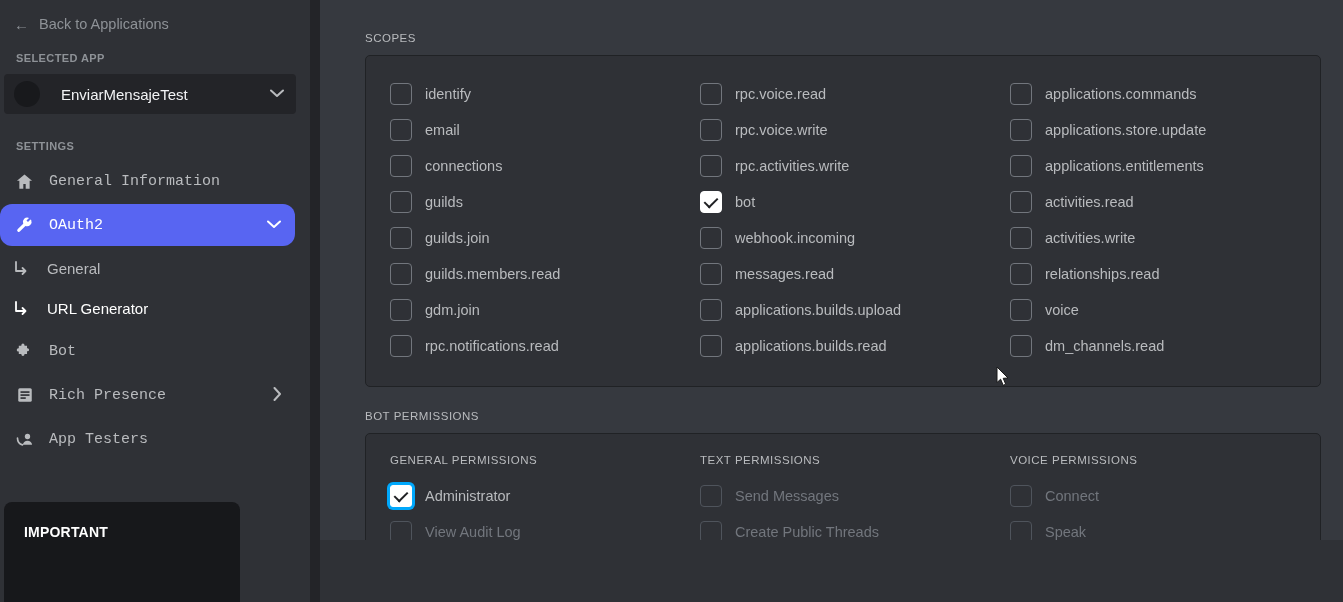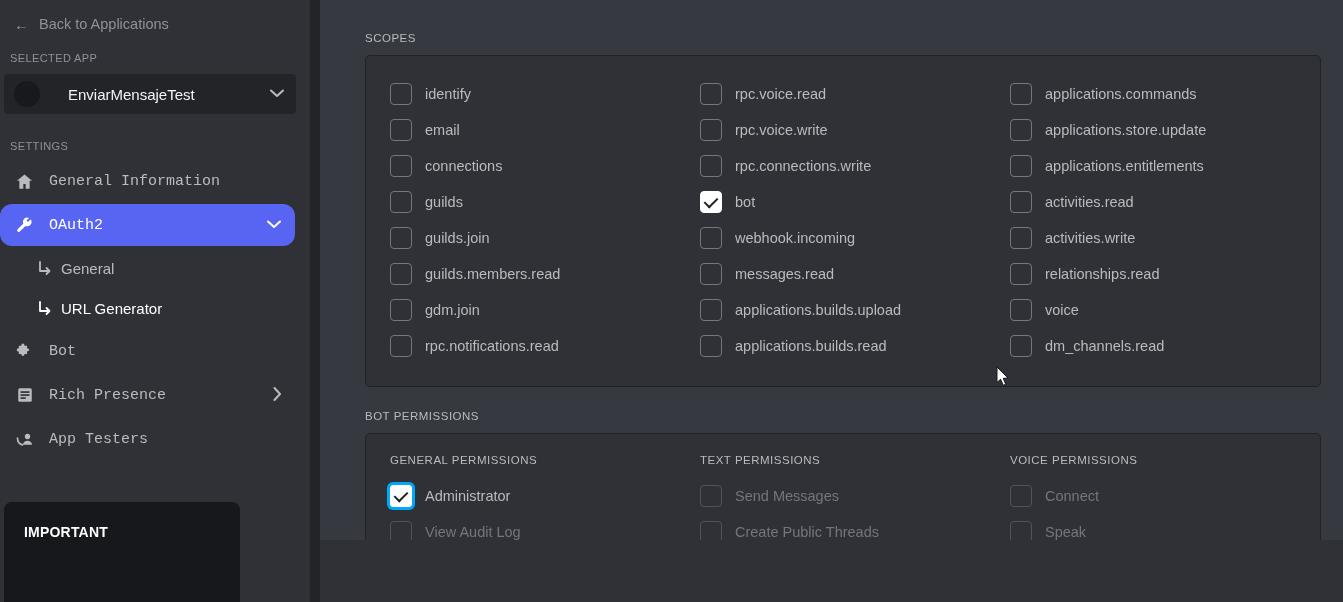--- a/index.html
+++ b/index.html
@@ -45,35 +45,36 @@
     line-height: 1;
     color: #8e9297;
   }
 
   .section-label {
     font-size: 11px;
     letter-spacing: 0.4px;
     color: #8e9297;
     text-transform: uppercase;
     padding: 0 0 0 10px;
-    font-weight: 400;
+    font-weight: 700;
+    margin-left: 6px;
   }
   .label-selected-app { margin-top: 22px; }
   .label-settings { margin-top: 26px; }
 
   .app-select {
     margin: 10px 14px 0 4px;
     height: 40px;
     background: #232428;
     border-radius: 4px;
     display: flex;
     align-items: center;
     padding: 0 12px 0 10px;
     cursor: pointer;
-    gap: 28px;
+    gap: 21px;
   }
   .app-avatar {
     width: 26px;
     height: 26px;
     border-radius: 50%;
     background: #18191c;
     flex: 0 0 26px;
   }
   .app-name {
     flex: 1;
@@ -118,22 +119,22 @@
     margin-left: 0;
     margin-right: 15px;
     padding-left: 14px;
   }
   .nav-item.active .nav-icon { color: #ffffff; }
 
   .nav-sub {
     display: flex;
     align-items: center;
     height: 40px;
-    padding-left: 36px;
-    gap: 8px;
+    padding-left: 12px;
+    gap: 18px;
     cursor: pointer;
     font-size: 15px;
     color: #b9bbbe;
     text-align: right;
   }
   .nav-sub .sub-icon {
     width: 17px; height: 17px;
     flex: 0 0 17px;
     display: flex; align-items: center; justify-content: center;
     color: #b9bbbe;
@@ -429,21 +430,21 @@
           <div class="cb-row">
             <span class="cb"></span>
             <span class="cb-label">rpc.voice.read</span>
           </div>
           <div class="cb-row">
             <span class="cb"></span>
             <span class="cb-label">rpc.voice.write</span>
           </div>
           <div class="cb-row">
             <span class="cb"></span>
-            <span class="cb-label">rpc.connections.write</span>
+            <span class="cb-label">rpc.activities.write</span>
           </div>
           <div class="cb-row">
             <span class="cb checked"></span>
             <span class="cb-label">bot</span>
           </div>
           <div class="cb-row">
             <span class="cb"></span>
             <span class="cb-label">webhook.incoming</span>
           </div>
           <div class="cb-row">

